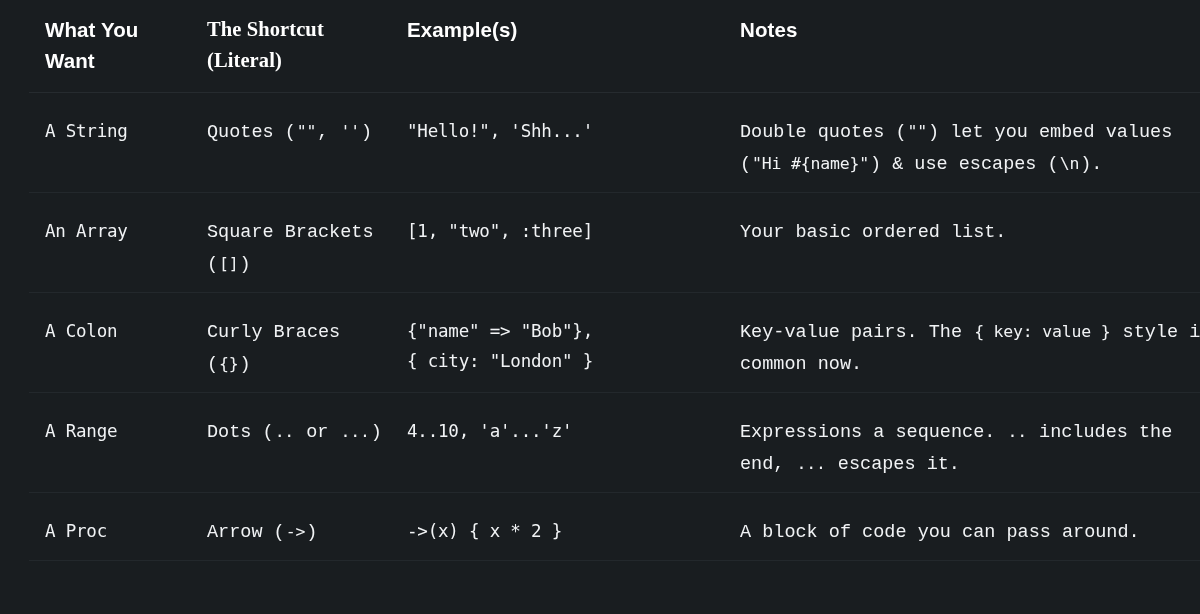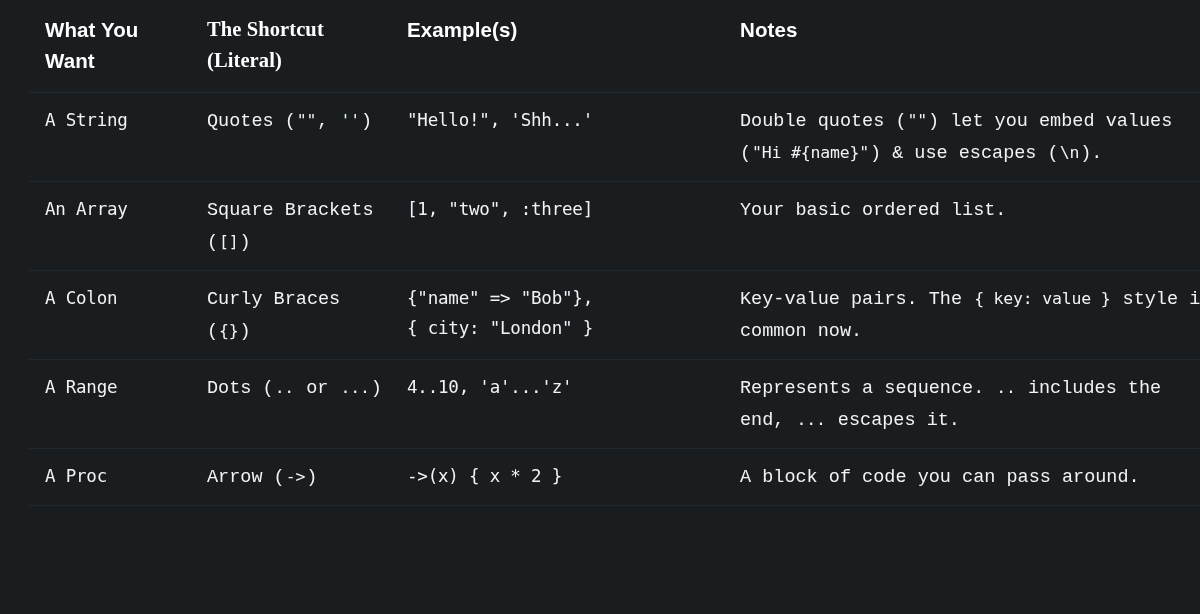--- a/index.html
+++ b/index.html
@@ -50,21 +50,21 @@
   thead th.h-want     { padding-left: 16px; }
   thead th.h-shortcut { padding-left: 0; font-family: Liberation Serif, serif; }
   thead th.h-example  { padding-left: 0; }
   thead th.h-notes    { padding-left: 0; }
 
   tbody td {
     vertical-align: top;
     font-size: 18.5px;
     line-height: 30px;
     color: #f1f3f5;
-    padding: 12px 22px 12px 0;
+    padding: 23px 22px 12px 0;
     border-bottom: 1px solid #23282c;
   }
   tbody tr:last-child td { border-bottom: 1px solid #23282c; }
 
   td.col-want {
     padding-left: 16px;
     font-family: "DejaVu Sans Mono", monospace;
     font-size: 17.5px;
     letter-spacing: -0.2px;
     white-space: nowrap;
@@ -136,21 +136,21 @@
           <td class="col-want">A Colon</td>
           <td class="col-shortcut"><span class="frag">Curly Braces (</span><code class="code">{}</code><span class="frag">)</span></td>
           <td class="col-example">{"name" =&gt; "Bob"},
 { city: "London" }</td>
           <td class="col-notes"><span class="frag">Key-value pairs. The </span><code class="code">{ key: value }</code><span class="frag"> style is common now.</span></td>
         </tr>
         <tr>
           <td class="col-want">A Range</td>
           <td class="col-shortcut"><span class="frag">Dots (</span><code class="code">..</code><span class="frag"> or </span><code class="code">...</code><span class="frag">)</span></td>
           <td class="col-example">4..10, 'a'...'z'</td>
-          <td class="col-notes"><span class="frag">Represents a sequence. </span><code class="code">..</code><span class="frag"> includes the end, </span><code class="code">...</code><span class="frag"> escapes it.</span></td>
+          <td class="col-notes"><span class="frag">Expressions a sequence. </span><code class="code">..</code><span class="frag"> includes the end, </span><code class="code">...</code><span class="frag"> escapes it.</span></td>
         </tr>
         <tr>
           <td class="col-want">A Proc</td>
           <td class="col-shortcut"><span class="frag">Arrow (</span><code class="code">-&gt;</code><span class="frag">)</span></td>
           <td class="col-example">-&gt;(x) { x * 2 }</td>
           <td class="col-notes"><span class="frag">A block of code you can pass around.</span></td>
         </tr>
       </tbody>
   </table>
 </div>

